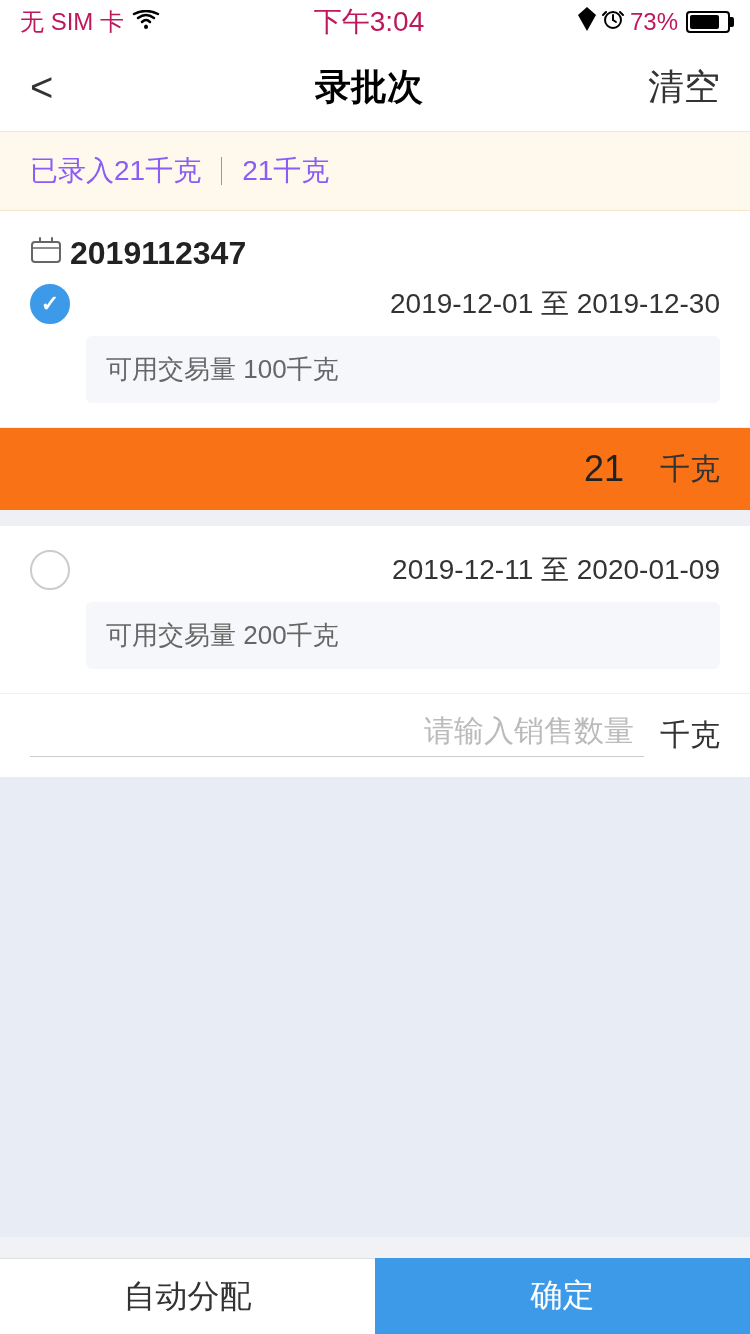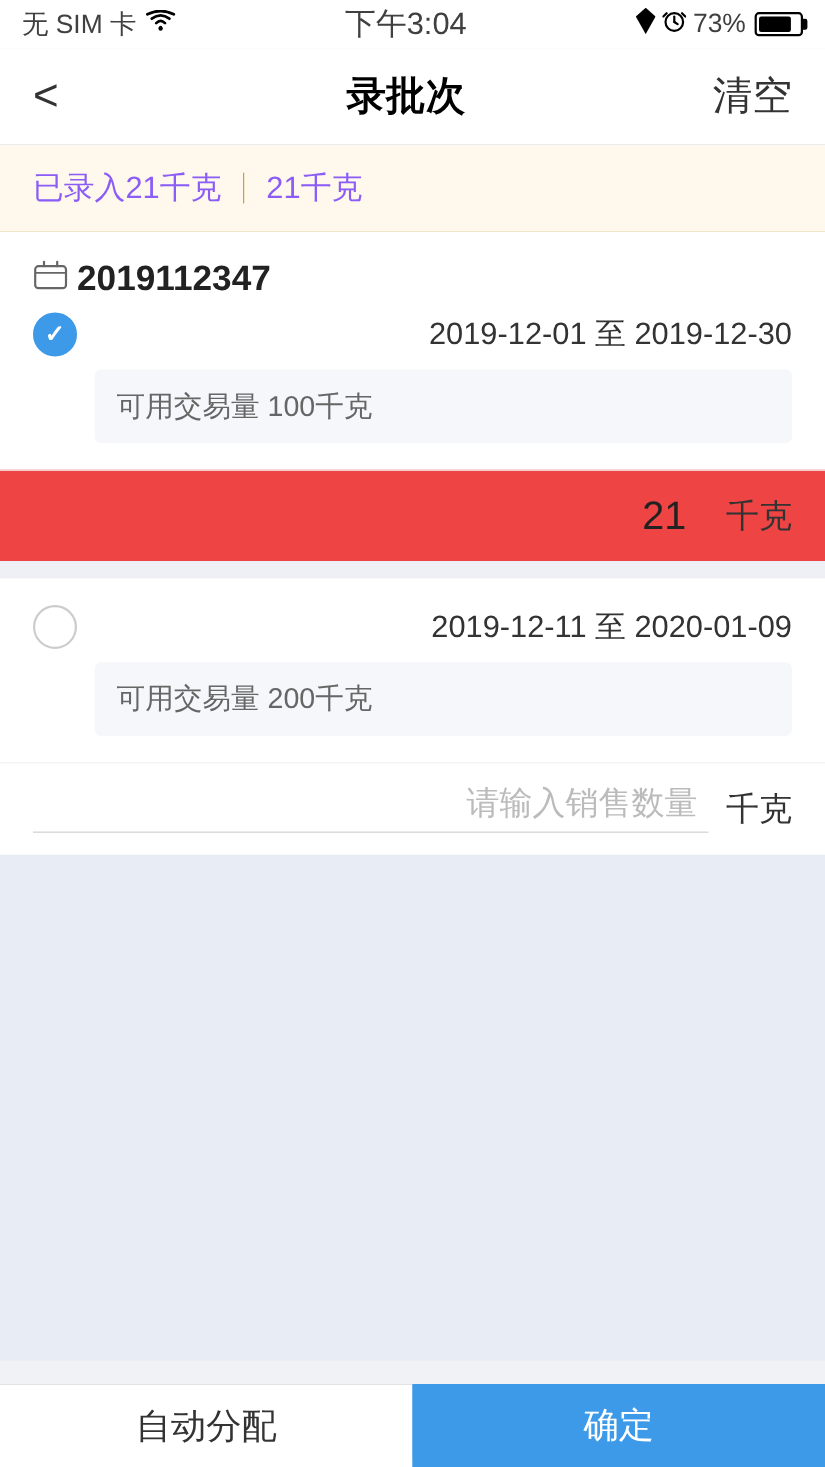--- a/index.html
+++ b/index.html
@@ -16,21 +16,21 @@
     
     .status-bar {
       width: 750px;
       height: 44px;
       background: #fff;
       display: flex;
       align-items: center;
       justify-content: space-between;
       padding: 0 20px;
       font-size: 24px;
-      color: #404040;
+      color: #be185d;
     }
     .status-left {
       display: flex;
       align-items: center;
       gap: 8px;
     }
     .status-center {
       font-size: 28px;
       font-weight: 500;
     }
@@ -181,21 +181,21 @@
       color: #666;
       margin-left: 56px;
     }
 
     
     .quantity-row {
       display: flex;
       align-items: center;
       justify-content: flex-end;
       padding: 20px 30px;
-      background: #ef4444;
+      background: #f97316;
       border-top: 1px solid #f0f0f0;
     }
     .quantity-value {
       font-size: 36px;
       font-weight: 500;
       color: #222;
       margin-right: 16px;
     }
     .quantity-unit {
       font-size: 30px;

